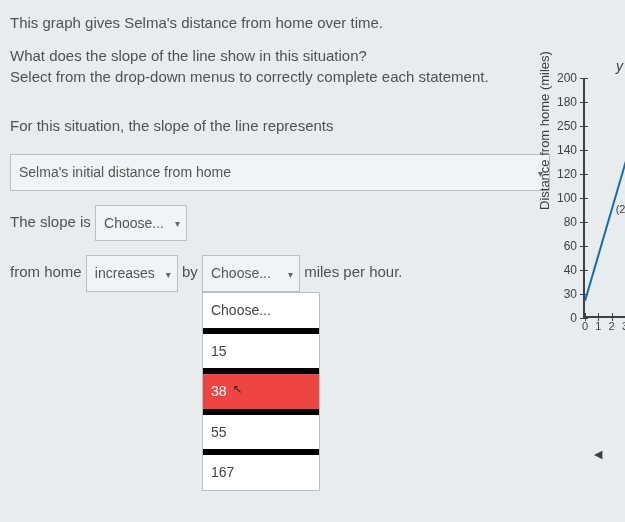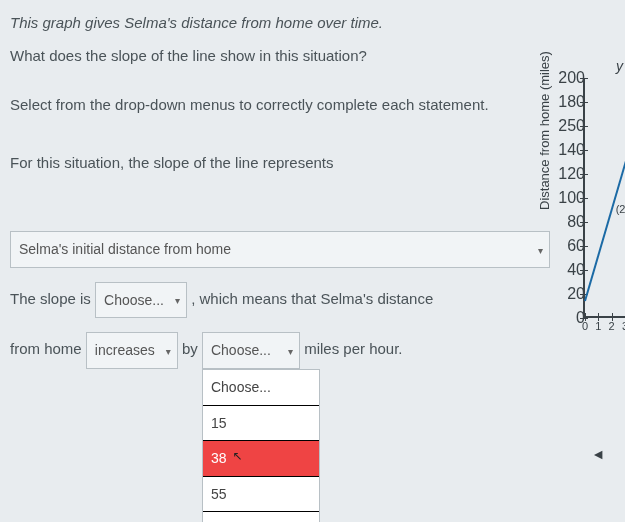--- a/index.html
+++ b/index.html
@@ -10,36 +10,36 @@
     height: 522px;
     overflow: hidden;
     position: relative;
     color: #4a5358;
     font-size: 15px;
     padding: 12px 10px;
   }
   .question-area {
     width: 560px;
   }
-  .intro { margin-bottom: 12px; line-height: 1.4; font-style: italic; }
-  .q { margin-bottom: 28px; line-height: 1.4; }
-  .instr { margin-bottom: 33px; line-height: 1.45; width: 520px;}
+  .intro { margin-bottom: 12px; line-height: 1.4; }
+  .q { line-height: 1.4; }
+  .instr { margin-bottom: 24px; line-height: 1.45; width: 520px;}
   .line { margin-bottom: 14px; line-height: 1.9; }
   .dd {
     display: inline-block;
     border: 1px solid #b8c0c5;
     background: #f1f4f6;
     padding: 4px 22px 4px 8px;
     font-size: 14px;
     color: #555;
     position: relative;
     vertical-align: middle;
     min-height: 26px;
   }
-  .dd.wide { width: 540px; margin-top: 40px; }
+  .dd.wide { width: 540px; }
   .dd.small { min-width: 88px; }
   .dd.med { min-width: 98px; }
   .dd .chev {
     position: absolute;
     right: 6px;
     top: 50%;
     transform: translateY(-50%);
     font-size: 10px;
     color: #666;
   }
@@ -54,21 +54,21 @@
     left: 0;
     border: 1px solid #b8c0c5;
     background: #fff;
     min-width: 118px;
     z-index: 5;
     font-size: 14px;
   }
   .dd-list .opt {
     padding: 4px 8px;
     color: #444;
-    border-top: 1px solid #000000;
+    border-top: 6px solid #000000;
   }
   .dd-list .opt:first-child { border-top: none; }
   .dd-list .opt.hl {
     background: #ef4444;
     color: #fff;
   }
   .cursor {
     position: absolute;
     font-size: 12px;
     color: #222;
@@ -113,21 +113,22 @@
   .tick-y {
     position: absolute;
     left: -5px;
     width: 8px;
     height: 1px;
     background: #3a4247;
   }
   .ticklab-y {
     position: absolute;
     right: 100%;
-    font-size: 16px;
+    margin-right: 8px;
+    font-size: 12px;
     color: #3a4247;
     transform: translateY(-50%);
     white-space: nowrap;
   }
   .tick-x {
     position: absolute;
     bottom: -5px;
     width: 1px;
     height: 8px;
     background: #3a4247;
@@ -176,21 +177,20 @@
       <span class="chev">▾</span>
     </span>
   </div>
 
   <div class="line">
     <span>The slope is </span>
     <span class="dd small">
       <span>Choose...</span>
       <span class="chev">▾</span>
     </span>
-    <span>, which means that Selma's distance</span>
   </div>
 
   <div class="line">
     <span>from home </span>
     <span class="dd small">
       <span>increases</span>
       <span class="chev">▾</span>
     </span>
     <span> by </span>
     <span class="dropdown-wrap">
@@ -213,21 +213,21 @@
   </div>
 </div>
 
 <div class="chart-box">
   <span class="ylabel-letter">y</span>
   <span class="yaxis-label">Distance from home (miles)</span>
   <div class="plot" id="plot">
       <div class="tick-y" style="top: 240px;"></div>
       <div class="ticklab-y" style="top: 240px;">0</div>
       <div class="tick-y" style="top: 216px;"></div>
-      <div class="ticklab-y" style="top: 216px;">20</div>
+      <div class="ticklab-y" style="top: 216px;">30</div>
       <div class="tick-y" style="top: 192px;"></div>
       <div class="ticklab-y" style="top: 192px;">40</div>
       <div class="tick-y" style="top: 168px;"></div>
       <div class="ticklab-y" style="top: 168px;">60</div>
       <div class="tick-y" style="top: 144px;"></div>
       <div class="ticklab-y" style="top: 144px;">80</div>
       <div class="tick-y" style="top: 120px;"></div>
       <div class="ticklab-y" style="top: 120px;">100</div>
       <div class="tick-y" style="top: 96px;"></div>
       <div class="ticklab-y" style="top: 96px;">120</div>

